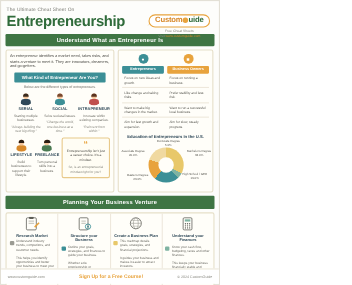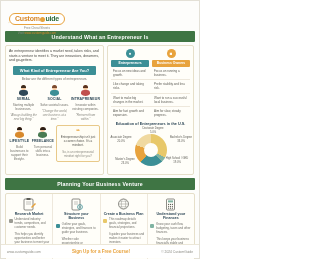--- a/index.html
+++ b/index.html
@@ -108,20 +108,24 @@
           padding:0 6px;box-sizing:border-box;border-top:1px solid #ece7d8;background:#fff;}
   .f-left,.f-right{font-size:3.3px;color:#8a8a82;}
   .f-mid{font-size:4.6px;font-weight:bold;color:#e8a33d;}
 </style>
 </head>
 <body>
 
 <div class="sheet">
 
   <div class="header">
+    <div class="head-left">
+      <div class="kicker">The Ultimate Cheat Sheet On</div>
+      <div class="title">Entrepreneurship</div>
+    </div>
     <div class="logo">
       <div class="logo-pill">
         <span class="logo-tail">~</span>
         <div class="logo-text"><span>Custom</span><span class="logo-dot"></span><span class="g">uide</span></div>
       </div>
       <div class="logo-sub">Free Cheat Sheets</div>
       <div class="logo-sub"><span>Visit</span> <span class="lnk">www.customguide.com</span></div>
     </div>
   </div>
 

